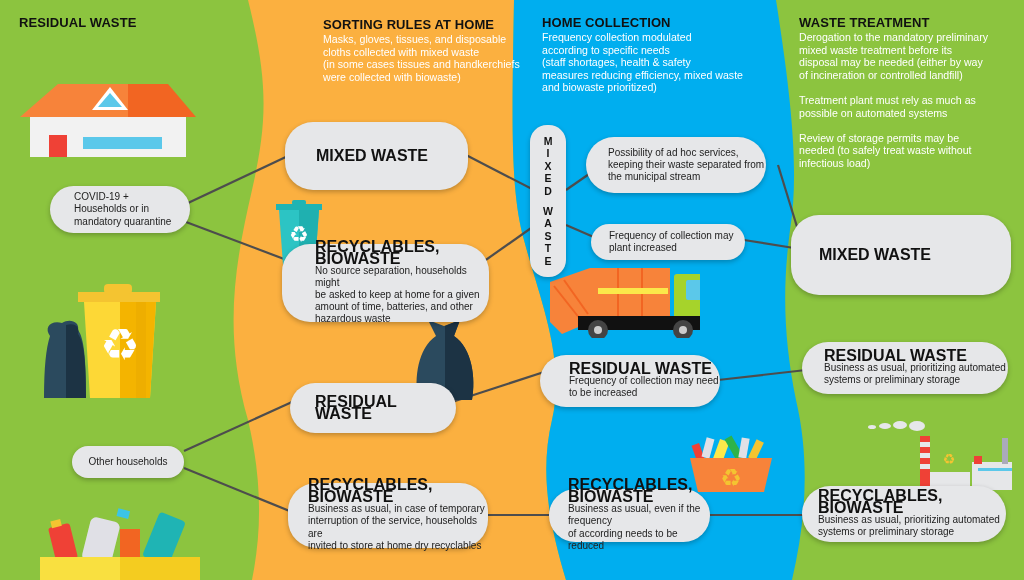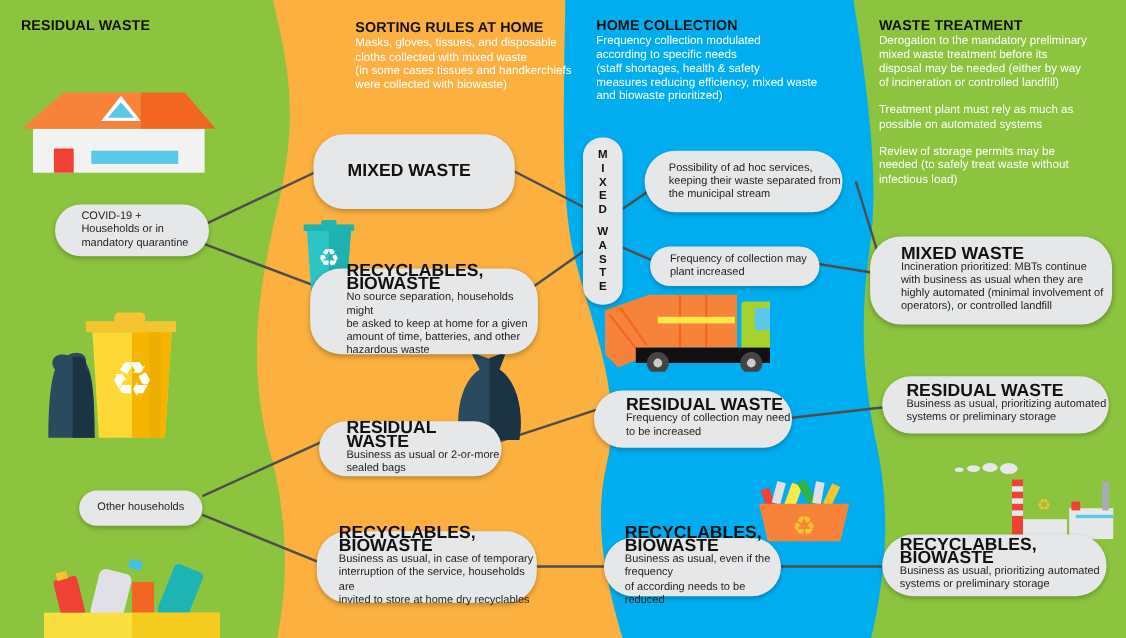--- a/index.html
+++ b/index.html
@@ -183,22 +183,20 @@
 </div>
 <div class="bubble" style="left:282px;top:244px;width:207px;height:78px;padding-left:33px;">
   <div class="bt">RECYCLABLES, BIOWASTE</div>
   <div class="bd">No source separation, households might
 be asked to keep at home for a given
 amount of time, batteries, and other
 hazardous waste</div>
 </div>
 <div class="bubble" style="left:290px;top:383px;width:166px;height:50px;padding-left:25px;">
   <div class="bt">RESIDUAL WASTE</div>
-  <div class="bd">Business as usual or 2-or-more
-sealed bags</div>
 </div>
 <div class="bubble" style="left:288px;top:483px;width:200px;height:65px;padding-left:20px;">
   <div class="bt">RECYCLABLES, BIOWASTE</div>
   <div class="bd">Business as usual, in case of temporary
 interruption of the service, households are
 invited to store at home dry recyclables</div>
 </div>
 
 <div class="pill-v" style="left:530px;top:125px;width:36px;height:152px;">
   <span>M</span>
@@ -228,24 +226,20 @@
 to be increased</div>
 </div>
 <div class="bubble" style="left:549px;top:489px;width:161px;height:53px;padding-left:19px;">
   <div class="bt">RECYCLABLES, BIOWASTE</div>
   <div class="bd">Business as usual, even if the frequency
 of according needs to be reduced</div>
 </div>
 
 <div class="bubble" style="left:791px;top:215px;width:220px;height:80px;padding-left:28px;">
   <div class="bt">MIXED WASTE</div>
-  <div class="bd">Incineration prioritized: MBTs continue
-with business as usual when they are
-highly automated (minimal involvement of
-operators), or controlled landfill</div>
 </div>
 <div class="bubble" style="left:802px;top:342px;width:206px;height:52px;padding-left:22px;">
   <div class="bt">RESIDUAL WASTE</div>
   <div class="bd">Business as usual, prioritizing automated
 systems or preliminary storage</div>
 </div>
 <div class="bubble" style="left:802px;top:486px;width:204px;height:56px;padding-left:16px;">
   <div class="bt">RECYCLABLES, BIOWASTE</div>
   <div class="bd">Business as usual, prioritizing automated
 systems or preliminary storage</div>

